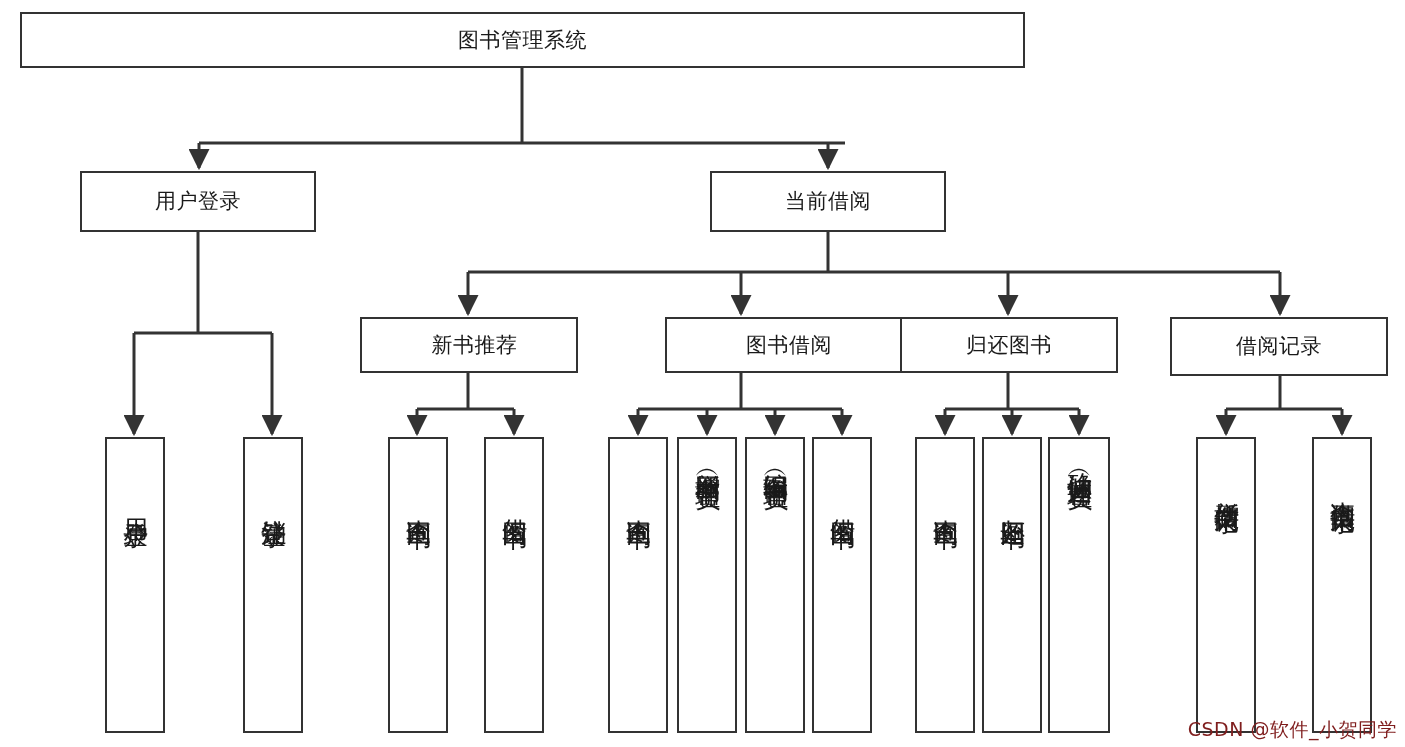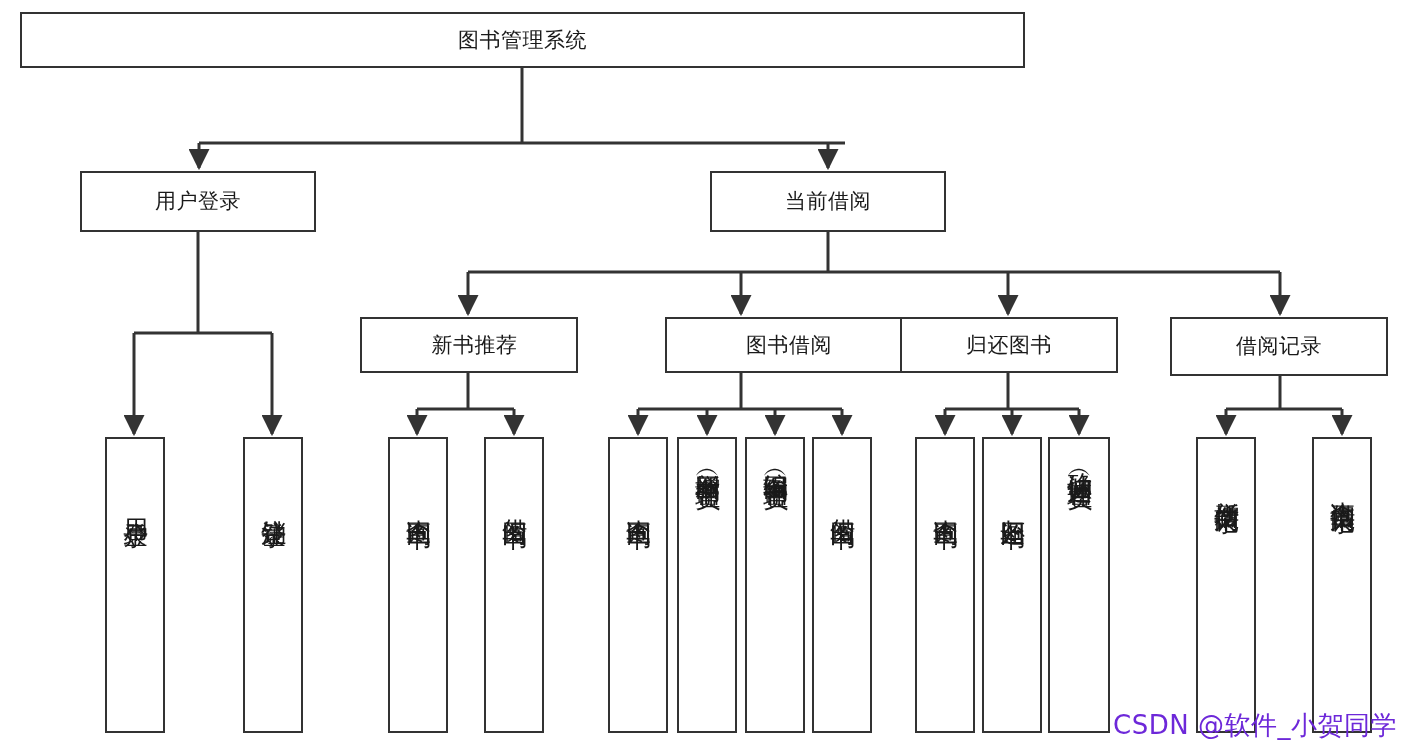--- a/index.html
+++ b/index.html
@@ -67,22 +67,22 @@
   .node.vert.midsm .lbl {
     margin-top: 38px;
   }
   .node.vert.near .lbl {
     margin-top: 10px;
   }
   .watermark {
     position: absolute;
     right: 8px;
     bottom: 4px;
-    font-size: 26px;
-    color: #6d28d9;
+    font-size: 19px;
+    color: #7f1d1d;
     letter-spacing: 0.5px;
     white-space: nowrap;
     font-family: "DejaVu Sans", "Liberation Sans", sans-serif;
     margin-top: 36px;
   }
 </style>
 </head>
 <body>
 
 <div id="canvas">

